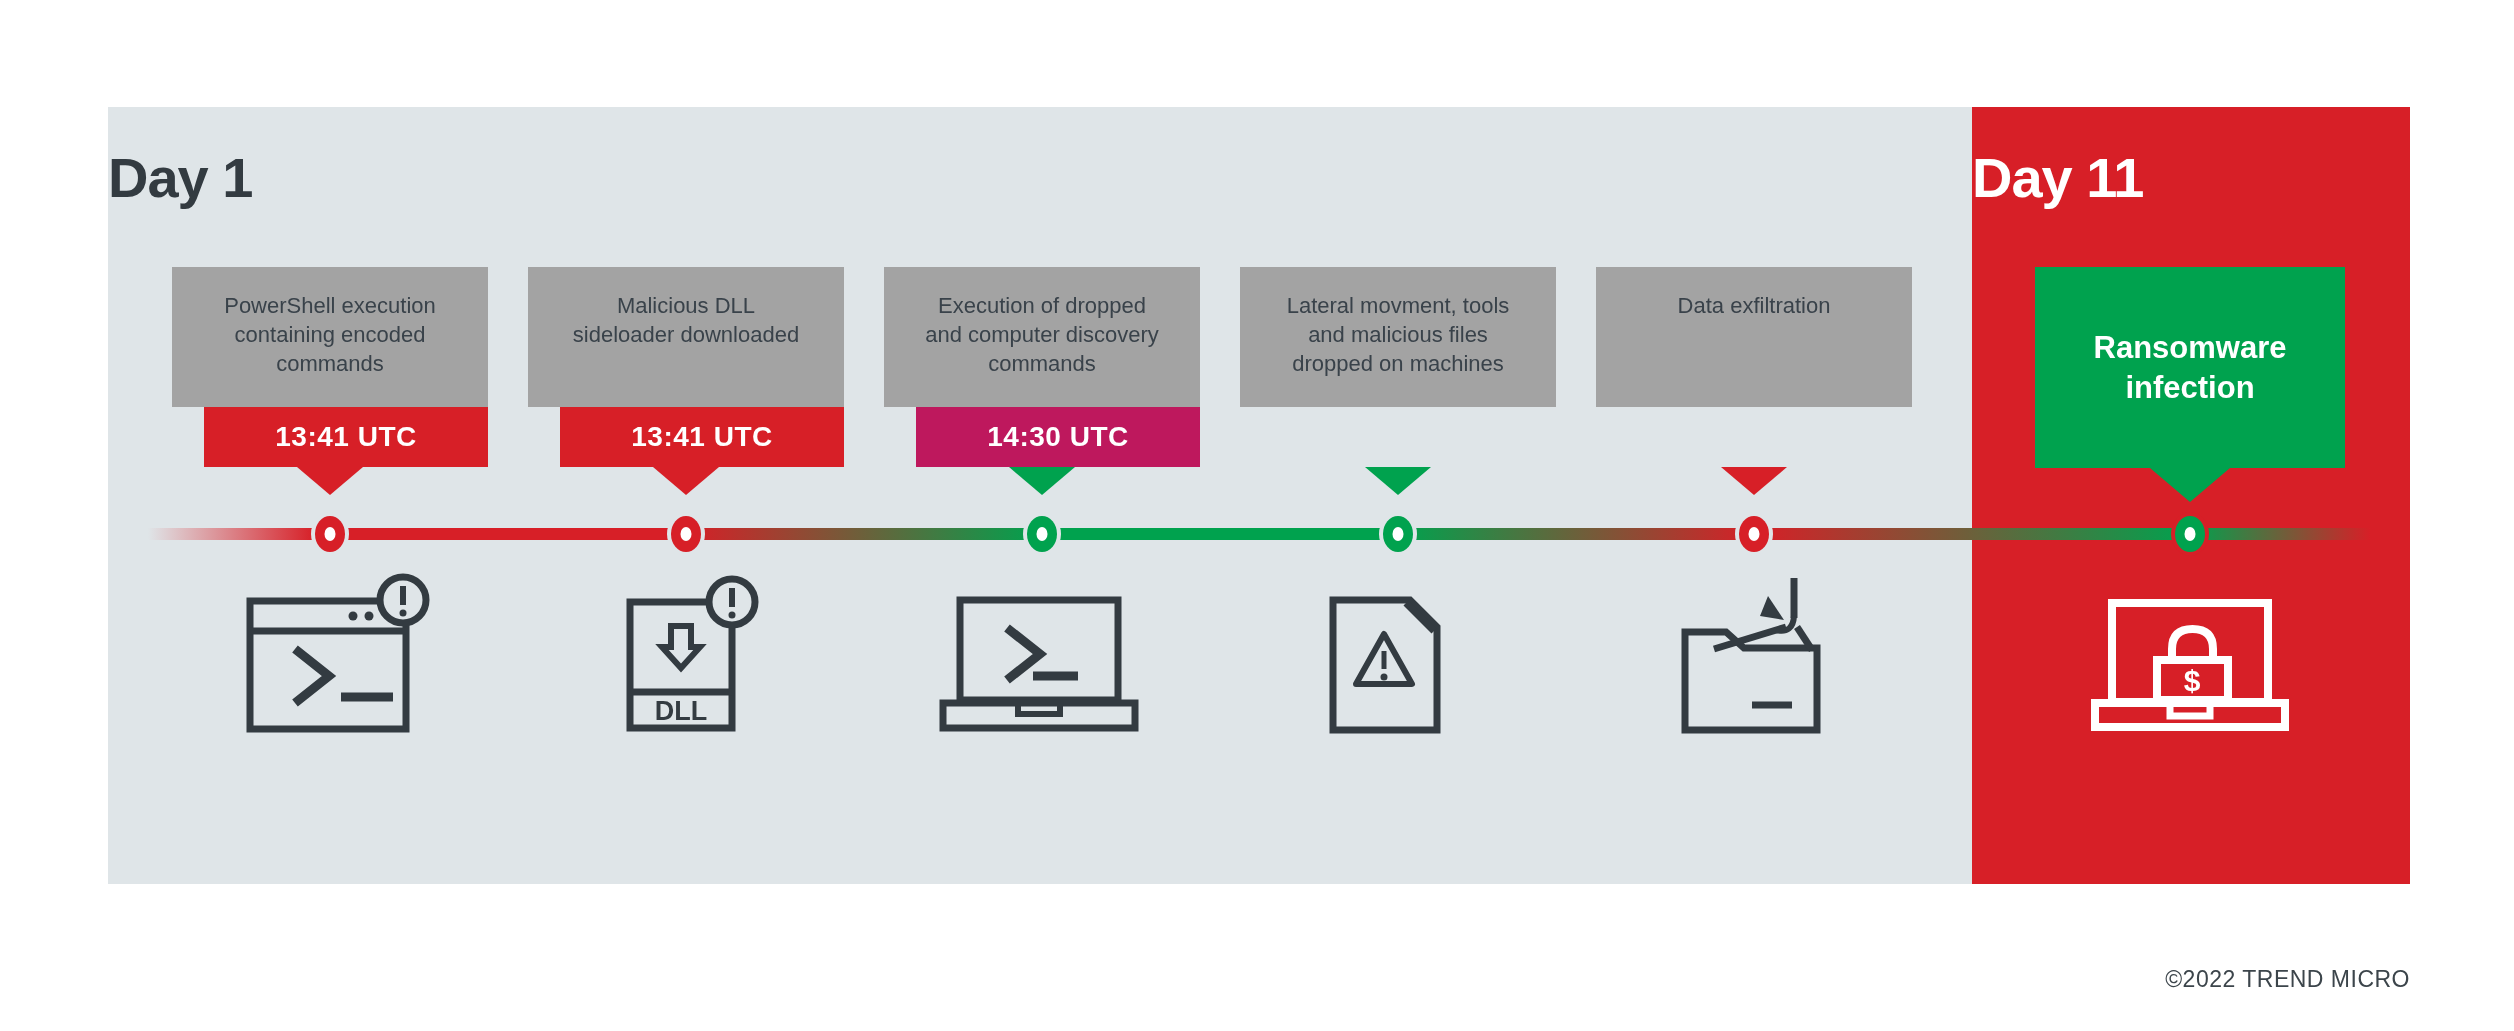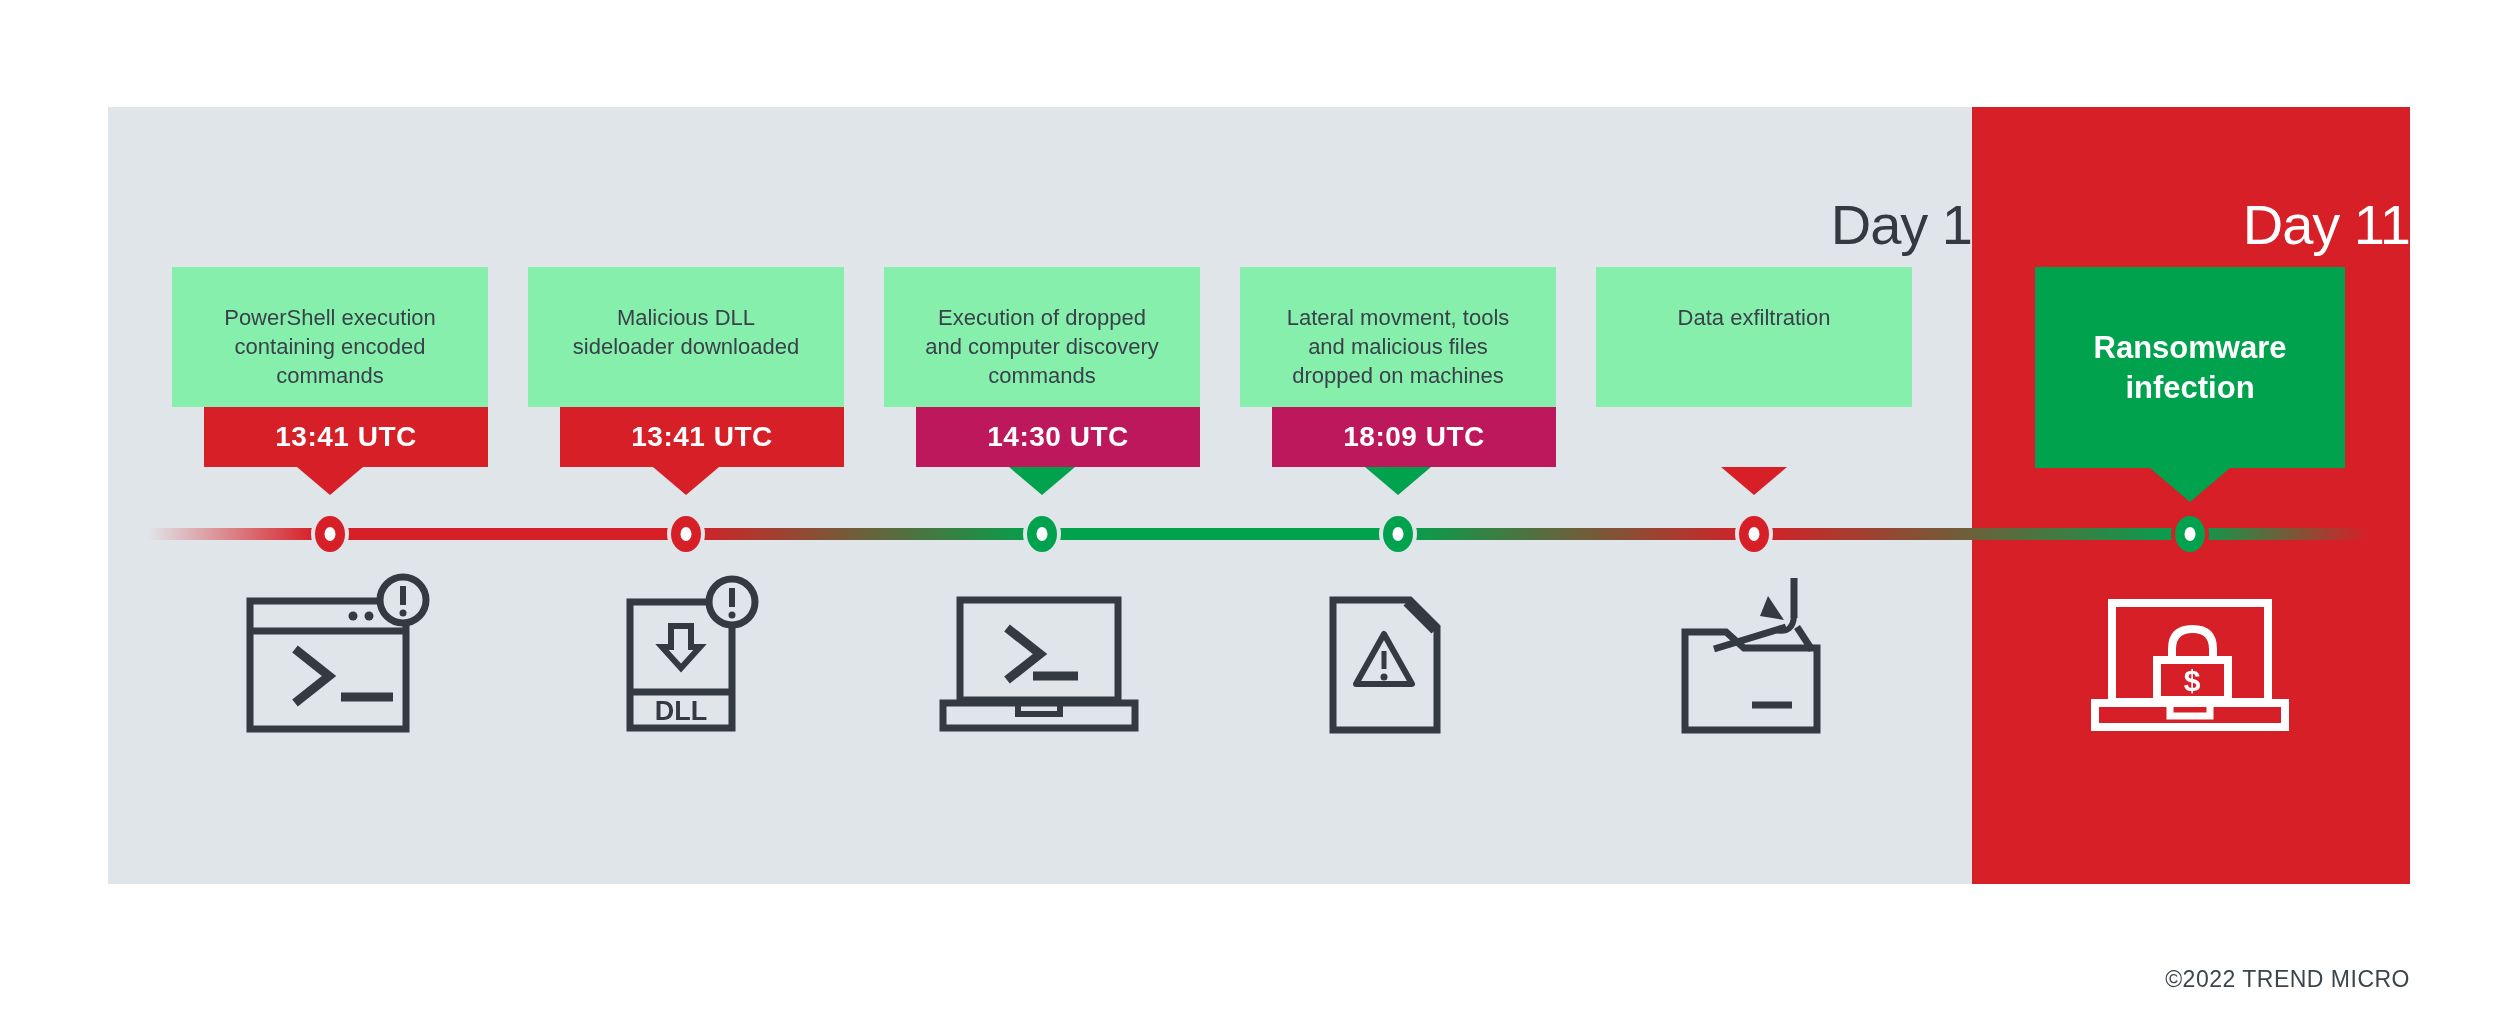--- a/index.html
+++ b/index.html
@@ -4,22 +4,22 @@
 <style>
   html,body{margin:0;padding:0;background:#ffffff;}
   .canvas{
     position:relative;width:2514px;height:1031px;background:#ffffff;overflow:hidden;
     font-family:"Liberation Sans", sans-serif;color:#333b41;
   }
   .panel{position:absolute;top:107px;height:777px;}
   .panel-day1{left:108px;width:1864px;background:#dfe5e8;}
   .panel-day11{left:1972px;width:438px;background:#d71f27;}
   .day-title{
-    position:absolute;top:148px;font-size:56px;font-weight:normal;letter-spacing:-1px;
-    text-align:right;line-height:60px;margin-top:47px;
+    position:absolute;top:148px;font-size:56px;font-weight:bold;letter-spacing:-1px;
+    text-align:left;line-height:60px;
   }
   .day1-title{left:108px;width:1864px;color:#333b41;}
   .day11-title{left:1972px;width:438px;color:#ffffff;}
 
   
   .timeline-line{
     position:absolute;left:148px;top:528px;width:2222px;height:12px;z-index:2;
     background:linear-gradient(to right,
       rgba(215,31,39,0) 0%,
       #d71f27 7.5%,
@@ -35,21 +35,21 @@
     content:"";position:absolute;left:50%;top:50%;transform:translate(-50%,-50%);
     width:11px;height:14px;border-radius:50%;background:#ffffff;
   }
   .dot.red{background:#d71f27;box-shadow:0 0 0 4px #dfe5e8;}
   .dot.green{background:#00a24e;box-shadow:0 0 0 4px #dfe5e8;}
   .dot.green-on-red{background:#00a24e;box-shadow:0 0 0 4px #d71f27;}
 
   
   .event-card{position:absolute;top:267px;width:316px;z-index:2;}
   .card-desc{
-    background:#86efac;height:140px;box-sizing:border-box;padding-top:36px;
+    background:#a3a3a3;height:140px;box-sizing:border-box;padding-top:24px;
     text-align:center;font-size:22px;line-height:29px;color:#39424a;white-space:pre-line;
   }
   .card-time{
     height:60px;line-height:60px;text-align:center;color:#ffffff;
     font-size:28px;font-weight:bold;letter-spacing:0.5px;margin-left:32px;
   }
   .card-time.red{background:#d71f27;}
   .card-time.green{background:#be185d;}
   .card-pointer{
     position:absolute;left:50%;margin-left:-33px;top:200px;width:0;height:0;
@@ -109,21 +109,20 @@
 and computer discovery
 commands</div>
     <div class="card-time green">14:30 UTC</div>
     <div class="card-pointer green"></div>
   </div>
 
   <div class="event-card" style="left:1240px;">
     <div class="card-desc">Lateral movment, tools
 and malicious files
 dropped on machines</div>
-    <div class="card-time green">18:09 UTC</div>
     <div class="card-pointer green"></div>
   </div>
 
   <div class="event-card" style="left:1596px;">
     <div class="card-desc">Data exfiltration</div>
     <div class="card-pointer red"></div>
   </div>
 
   <div class="ransom-box">Ransomware
 infection</div>

